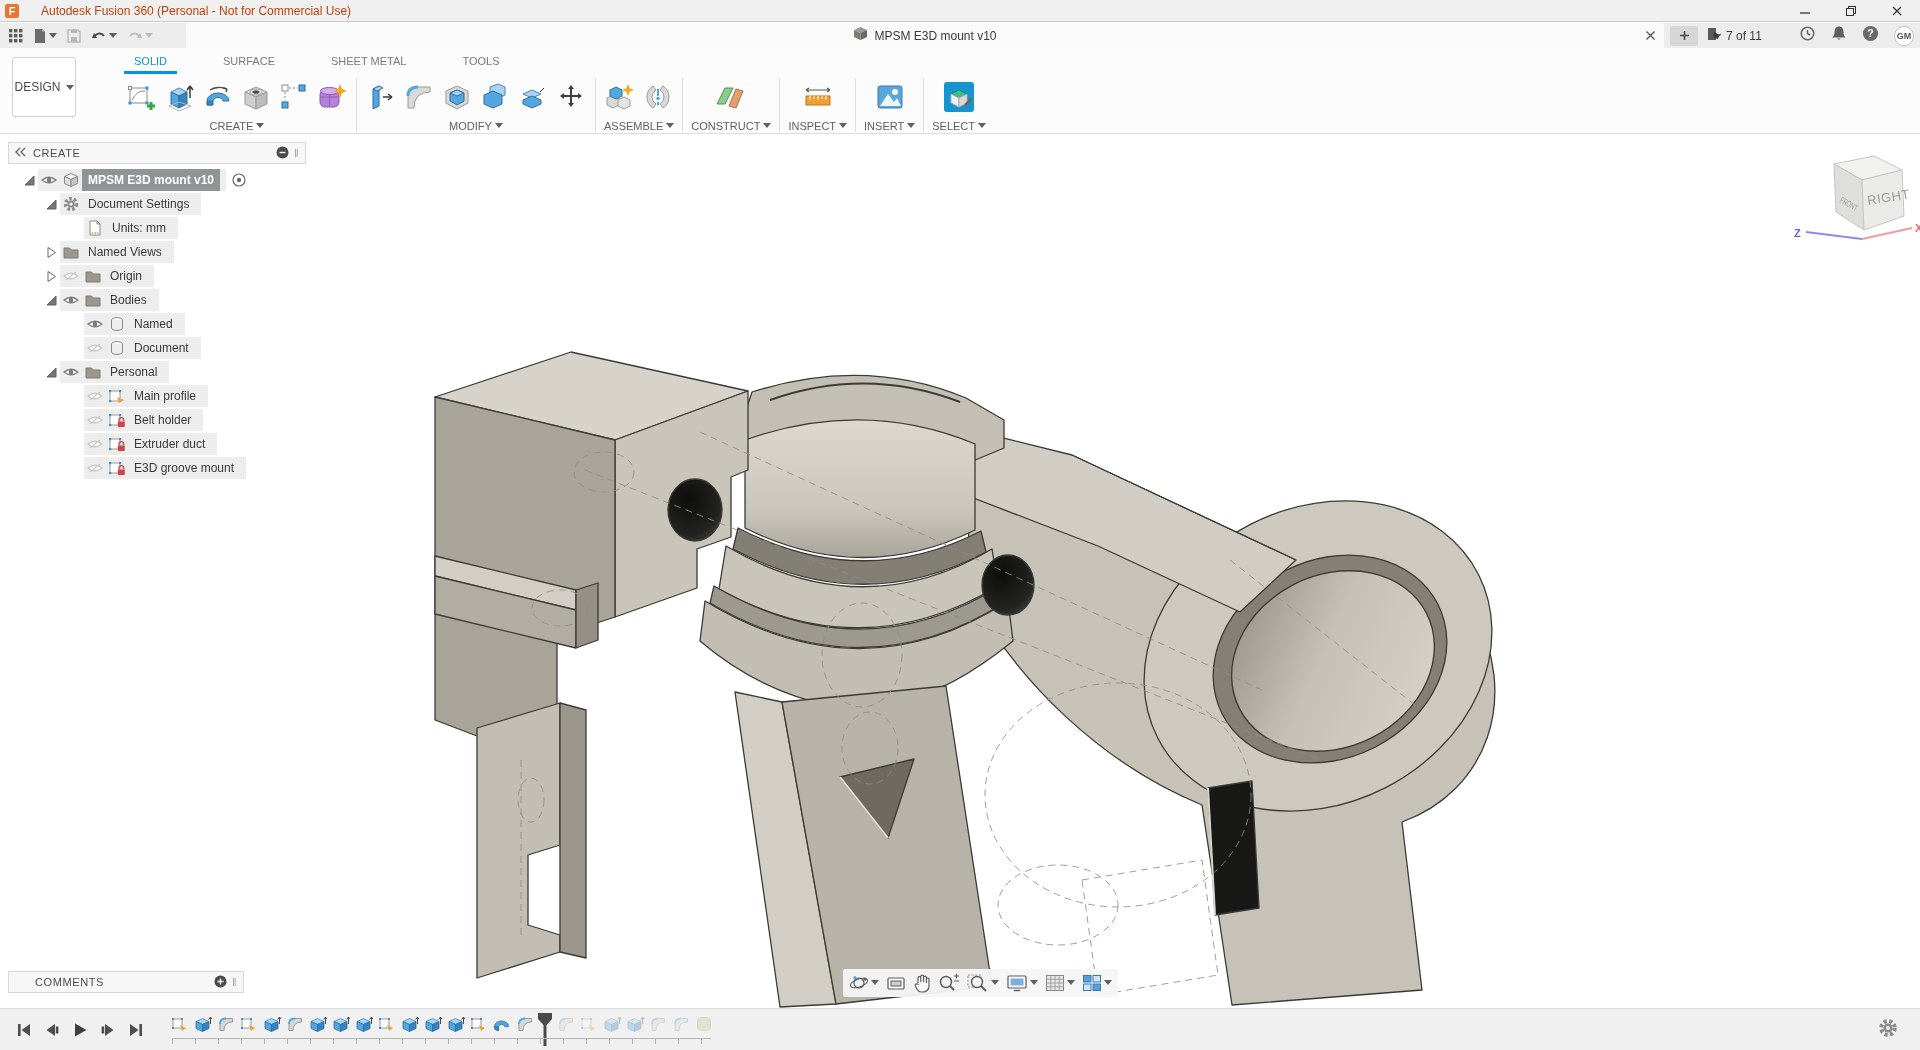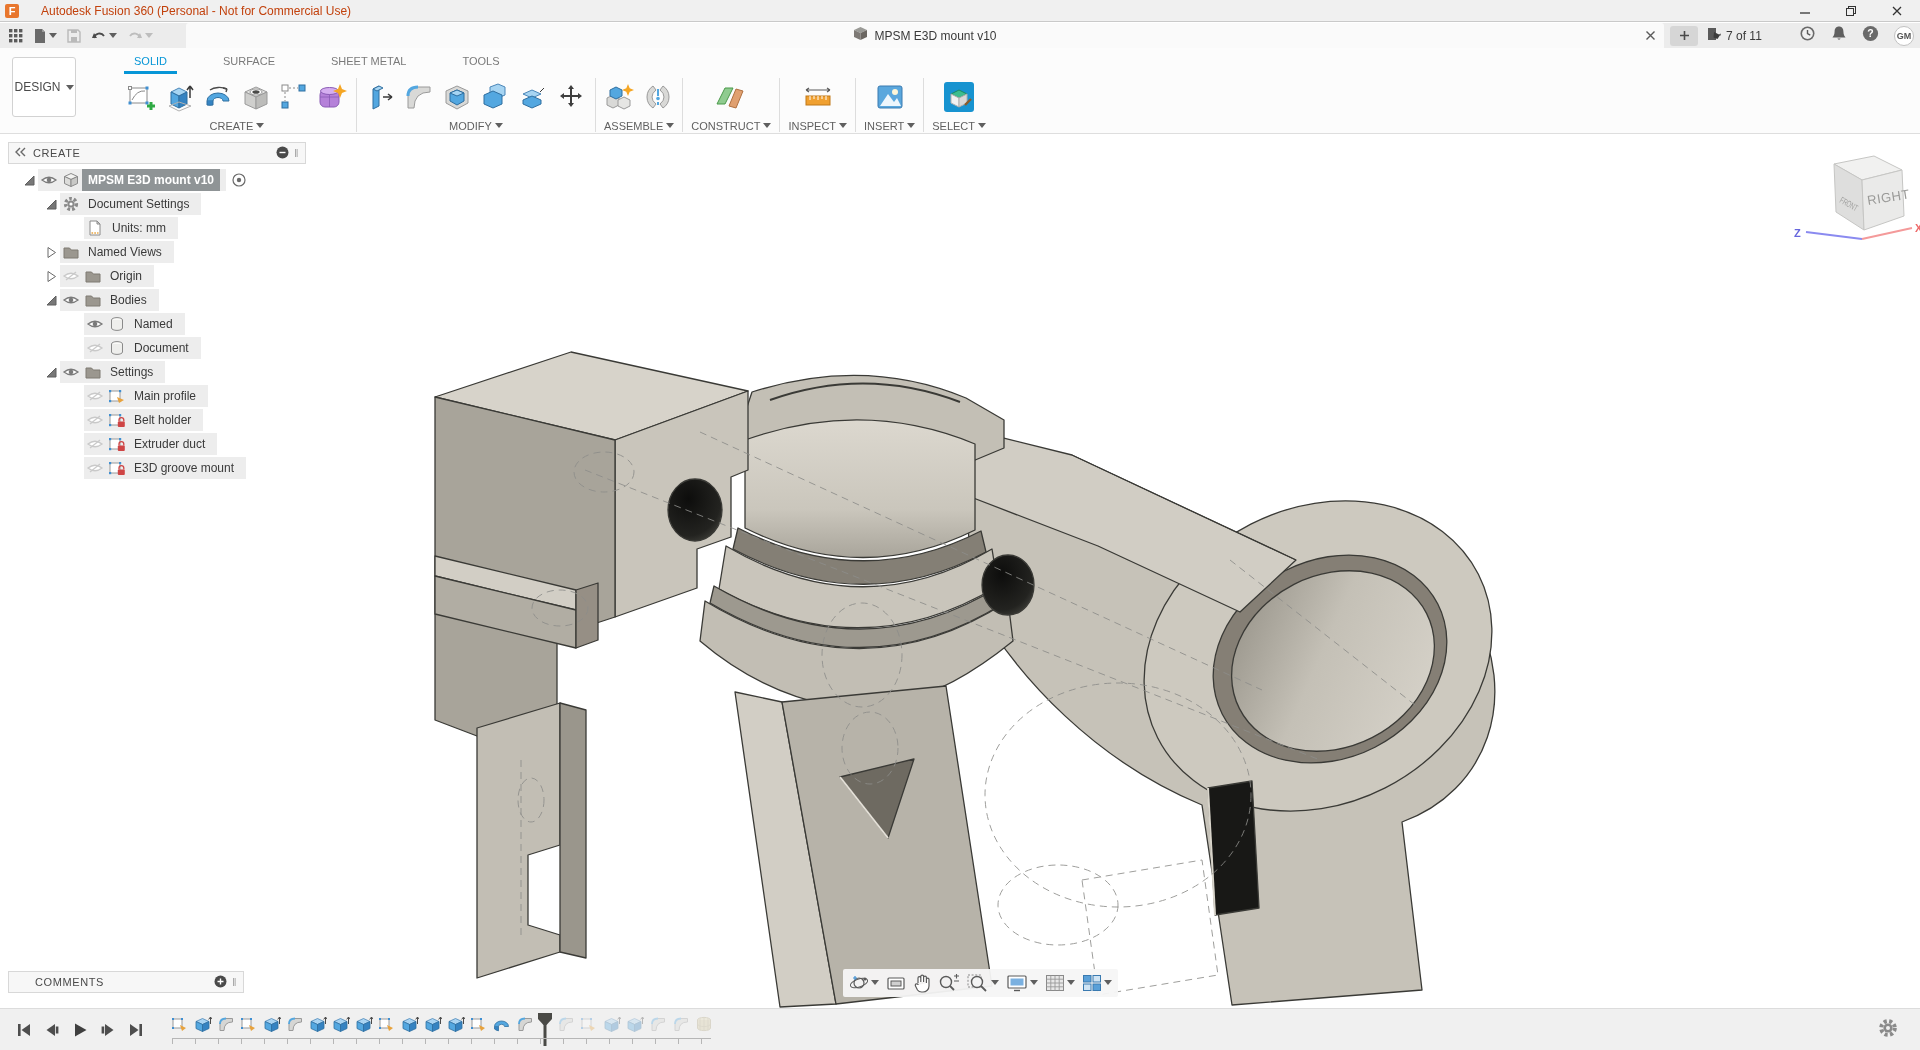--- a/index.html
+++ b/index.html
@@ -698,21 +698,21 @@
             <svg width="18" height="14" viewBox="0 0 18 14">
               <path d="M2,7 Q9,1.5 16,7 Q9,12.5 2,7 Z" fill="#fff" stroke="#7a7a7a" stroke-width="1.3"></path>
               <circle cx="9" cy="7" r="2.3" fill="#7a7a7a"></circle>
             </svg>
           </span>
           <span class="t-ico">
             <svg width="16" height="14" viewBox="0 0 16 14">
               <path d="M1,3 h5.5 l1.8,2 H15 v8 H1 Z" fill="#9b978f" stroke="#7e7a72"></path>
             </svg>
           </span>
-          <span class="t-label">Settings</span>
+          <span class="t-label">Personal</span>
         </span>
       </div>
       <div class="trow" style="padding-left: 76px;">
         <span class="row-body">
           <span class="t-eye">
             <svg width="18" height="14" viewBox="0 0 18 14">
               <path d="M2,7 Q9,1.5 16,7 Q9,12.5 2,7 Z" fill="#fff" stroke="#c9c9c9" stroke-width="1.3"></path>
               <path d="M4,11 L14,3" stroke="#c9c9c9" stroke-width="1.3"></path>
             </svg>
           </span>

